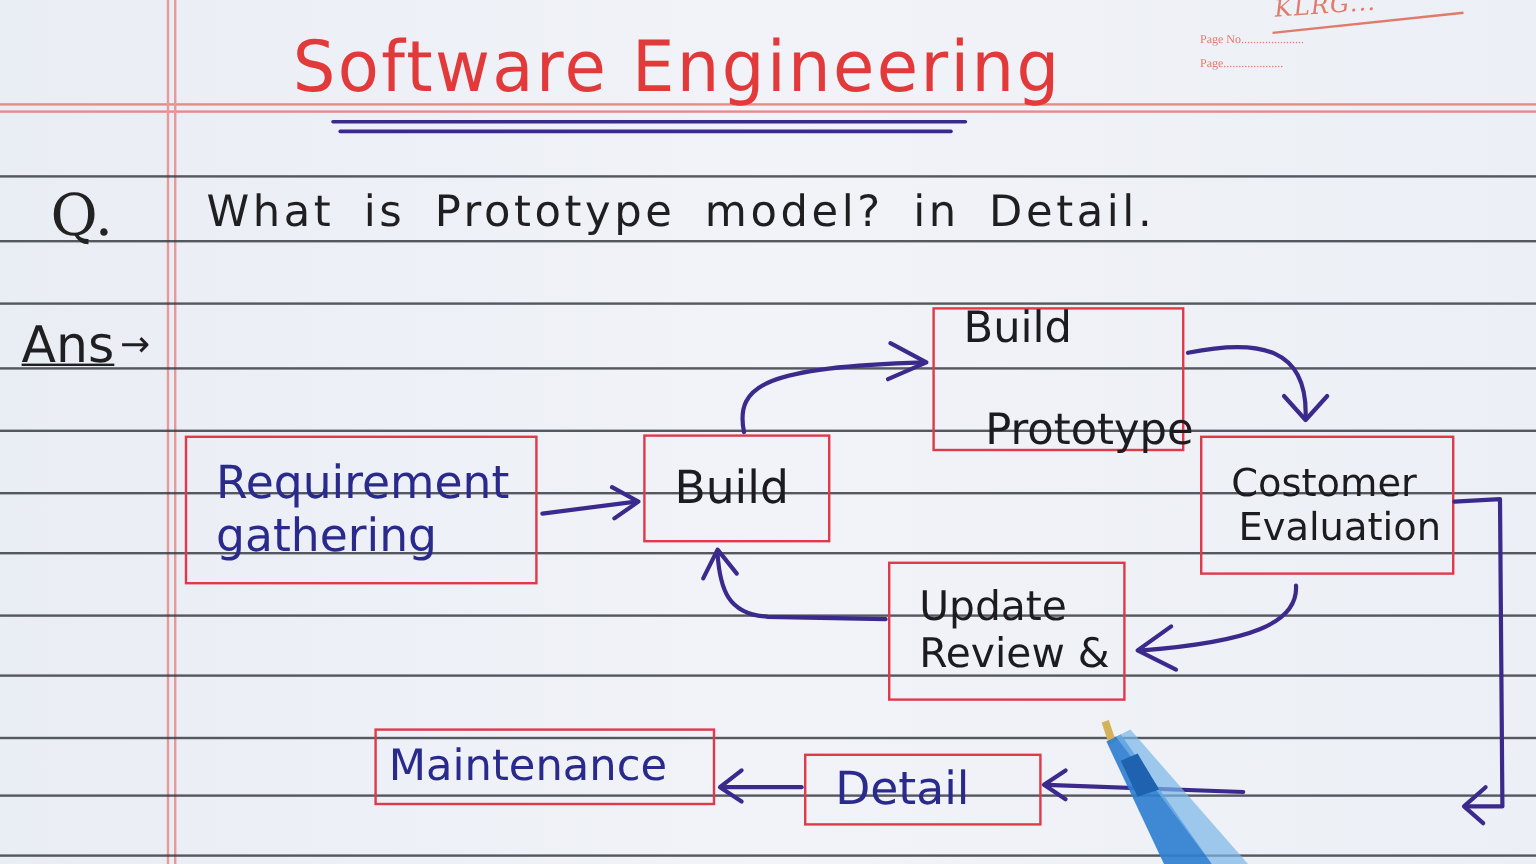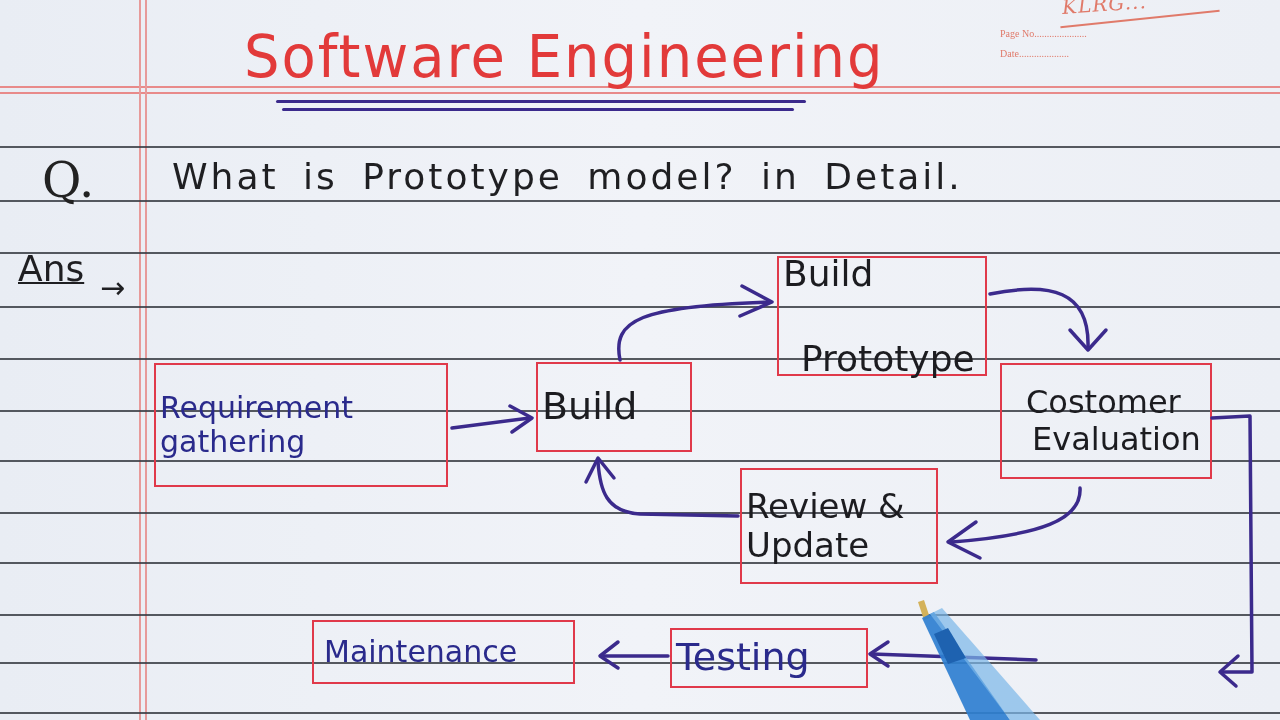--- a/index.html
+++ b/index.html
@@ -50,31 +50,31 @@
   }
   .question-mark {
     position: absolute; left: 42px; top: 152px; font-size: 48px; color: #222;
     font-family: "DejaVu Serif", serif;
   }
   .question {
     position: absolute; left: 172px; top: 156px; font-size: 36px; color: #1f1f22;
     font-family: "DejaVu Sans", sans-serif; letter-spacing: 3px; word-spacing: 10px;
   }
   .ans {
-    position: absolute; left: 18px; top: 248px; font-size: 36px; color: #1f1f22;
+    position: absolute; left: 18px; top: 263px; font-size: 42px; color: #1f1f22;
     text-decoration: underline; text-decoration-thickness: 2px;
     font-family: "DejaVu Sans", sans-serif;
   }
   .ans-arrow {
     position: absolute; left: 100px; top: 270px; font-size: 30px; color: #1f1f22;
   }
   .box {
     position: absolute; border: 2px solid #e0394a; box-sizing: border-box;
     display: flex; flex-direction: column; justify-content: center;
-    padding-left: 4px;
+    padding-left: 24px;
   }
   .box .line {
     display: block; line-height: 1.15; white-space: nowrap;
     font-family: "DejaVu Sans", sans-serif;
   }
   .blue-text { color: #2a2a8c; }
   .black-text { color: #1c1c20; }
   svg.arrows { position: absolute; left: 0; top: 0; width: 1280px; height: 720px; pointer-events: none; }
   .pen { position: absolute; left: 0; top: 0; width: 1280px; height: 720px; pointer-events: none; }
 </style>
@@ -100,63 +100,63 @@
   <div class="rule" style="top:614px;"></div>
   <div class="rule" style="top:662px;"></div>
   <div class="rule" style="top:712px;"></div>
 
   <div class="brand">KLRG...</div>
   <div class="brand-line"></div>
   <div class="meta" style="top:28px;">
     <span>Page No.</span><span class="dots">....................</span>
   </div>
   <div class="meta" style="top:48px;">
-    <span>Date</span><span class="dots">....................</span>
+    <span>Page</span><span class="dots">....................</span>
   </div>
 
   <div class="title">Software Engineering</div>
   <div class="underline" style="left:276px; top:100px; width:530px;"></div>
   <div class="underline" style="left:282px; top:108px; width:512px;"></div>
 
   <div class="question-mark">Q.</div>
   <div class="question">What is Prototype model? in Detail.</div>
 
   <div class="ans">Ans</div>
   <div class="ans-arrow">→</div>
 
-  <div class="box blue-text" style="left:154px; top:363px; width:294px; height:124px; font-size:30px;">
+  <div class="box blue-text" style="left:154px; top:363px; width:294px; height:124px; font-size:38px;">
     <span class="line">Requirement</span>
     <span class="line">gathering</span>
   </div>
 
   <div class="box black-text" style="left:536px; top:362px; width:156px; height:90px; font-size:38px;">
     <span class="line">Build</span>
   </div>
 
   <div class="box black-text" style="left:777px; top:256px; width:210px; height:120px; font-size:36px;">
     <span class="line">Build</span>
     <span class="line" style="padding-left:18px;margin-top:44px;">Prototype</span>
   </div>
 
   <div class="box black-text" style="left:1000px; top:363px; width:212px; height:116px; font-size:32px; padding-left:24px;">
     <span class="line">Costomer</span>
     <span class="line" style="padding-left:6px;">Evaluation</span>
   </div>
 
   <div class="box black-text" style="left:740px; top:468px; width:198px; height:116px; font-size:34px;">
+    <span class="line">Update</span>
     <span class="line">Review &amp;</span>
-    <span class="line">Update</span>
   </div>
 
 
   <div class="box blue-text" style="left:670px; top:628px; width:198px; height:60px; font-size:38px;">
-    <span class="line">Testing</span>
+    <span class="line">Detail</span>
   </div>
 
-  <div class="box blue-text" style="left:312px; top:620px; width:263px; height:64px; font-size:30px; padding-left:10px;">
+  <div class="box blue-text" style="left:312px; top:607px; width:284px; height:64px; font-size:36px; padding-left:10px;">
     <span class="line">Maintenance</span>
   </div>
 
   <svg class="arrows" viewBox="0 0 1280 720">
     <g fill="none" stroke="#3b2a8c" stroke-width="3.5" stroke-linecap="round" stroke-linejoin="round">
 
       <path d="M452 428 L530 418"></path>
       <path d="M510 406 L532 418 L512 432"></path>
 
       <path d="M620 360 C 612 320, 640 306, 770 302"></path>

